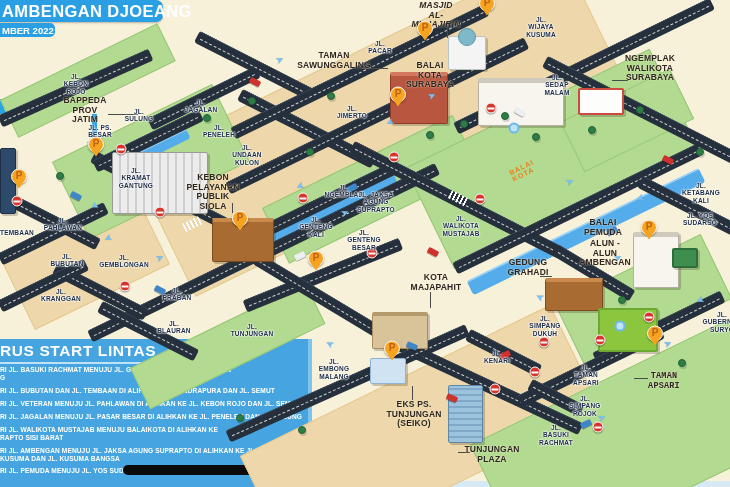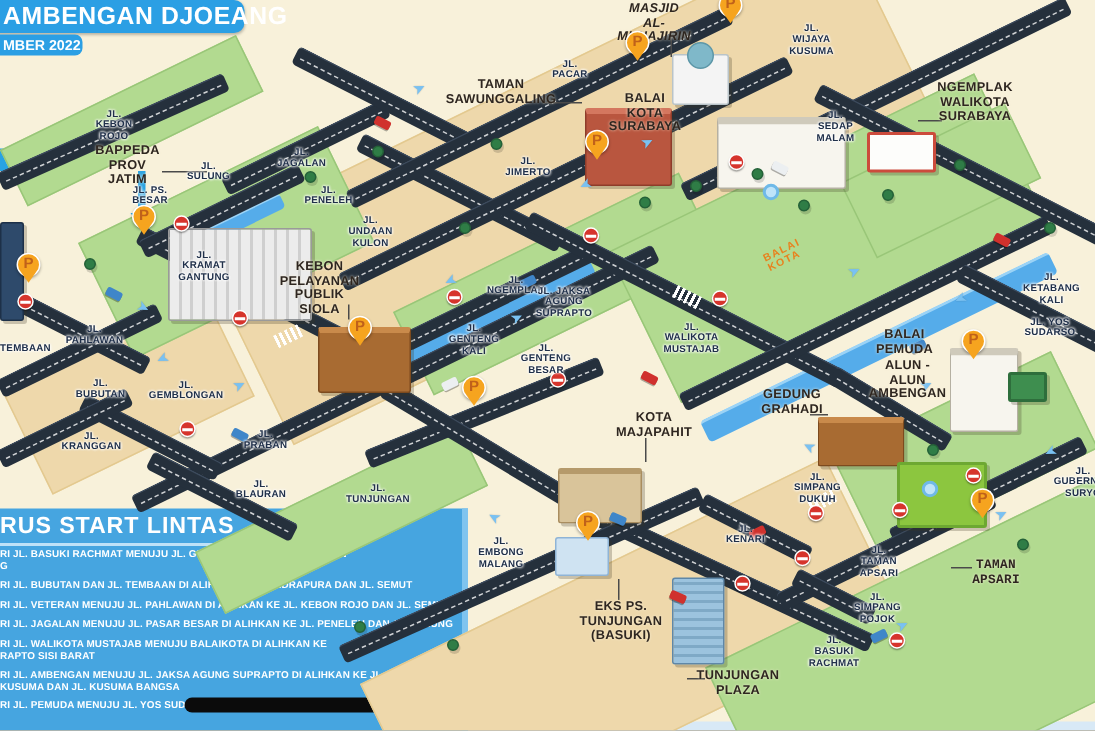--- a/index.html
+++ b/index.html
@@ -301,21 +301,21 @@
       <div class="plabel" style="left: 605px; top: 253px; z-index: 6;">ALUN - ALUN
 AMBENGAN</div>
       <div class="plabel" style="left: 528px; top: 268px; z-index: 6;">GEDUNG
 GRAHADI</div>
       <div class="plabel" style="left: 436px; top: 283px; z-index: 6;">KOTA
 MAJAPAHIT</div>
       <div class="plabel" style="left: 664px; top: 382px; z-index: 6; font-family: Liberation Mono, monospace;">TAMAN
 APSARI</div>
       <div class="plabel" style="left: 414px; top: 414px; z-index: 6;">EKS PS.
 TUNJUNGAN
-(BASUKI)</div>
+(SEIKO)</div>
       <div class="plabel" style="left: 492px; top: 455px; z-index: 6;">TUNJUNGAN
 PLAZA</div>
       <div class="pin" style="left: 96px; top: 148px; z-index: 6;">P</div>
       <div class="pin" style="left: 19px; top: 180px; z-index: 6;">P</div>
       <div class="pin" style="left: 240px; top: 222px; z-index: 6;">P</div>
       <div class="pin" style="left: 316px; top: 262px; z-index: 6;">P</div>
       <div class="pin" style="left: 425px; top: 32px; z-index: 6;">P</div>
       <div class="pin" style="left: 398px; top: 98px; z-index: 6;">P</div>
       <div class="pin" style="left: 487px; top: 7px; z-index: 6;">P</div>
       <div class="pin" style="left: 392px; top: 352px; z-index: 6;">P</div>

